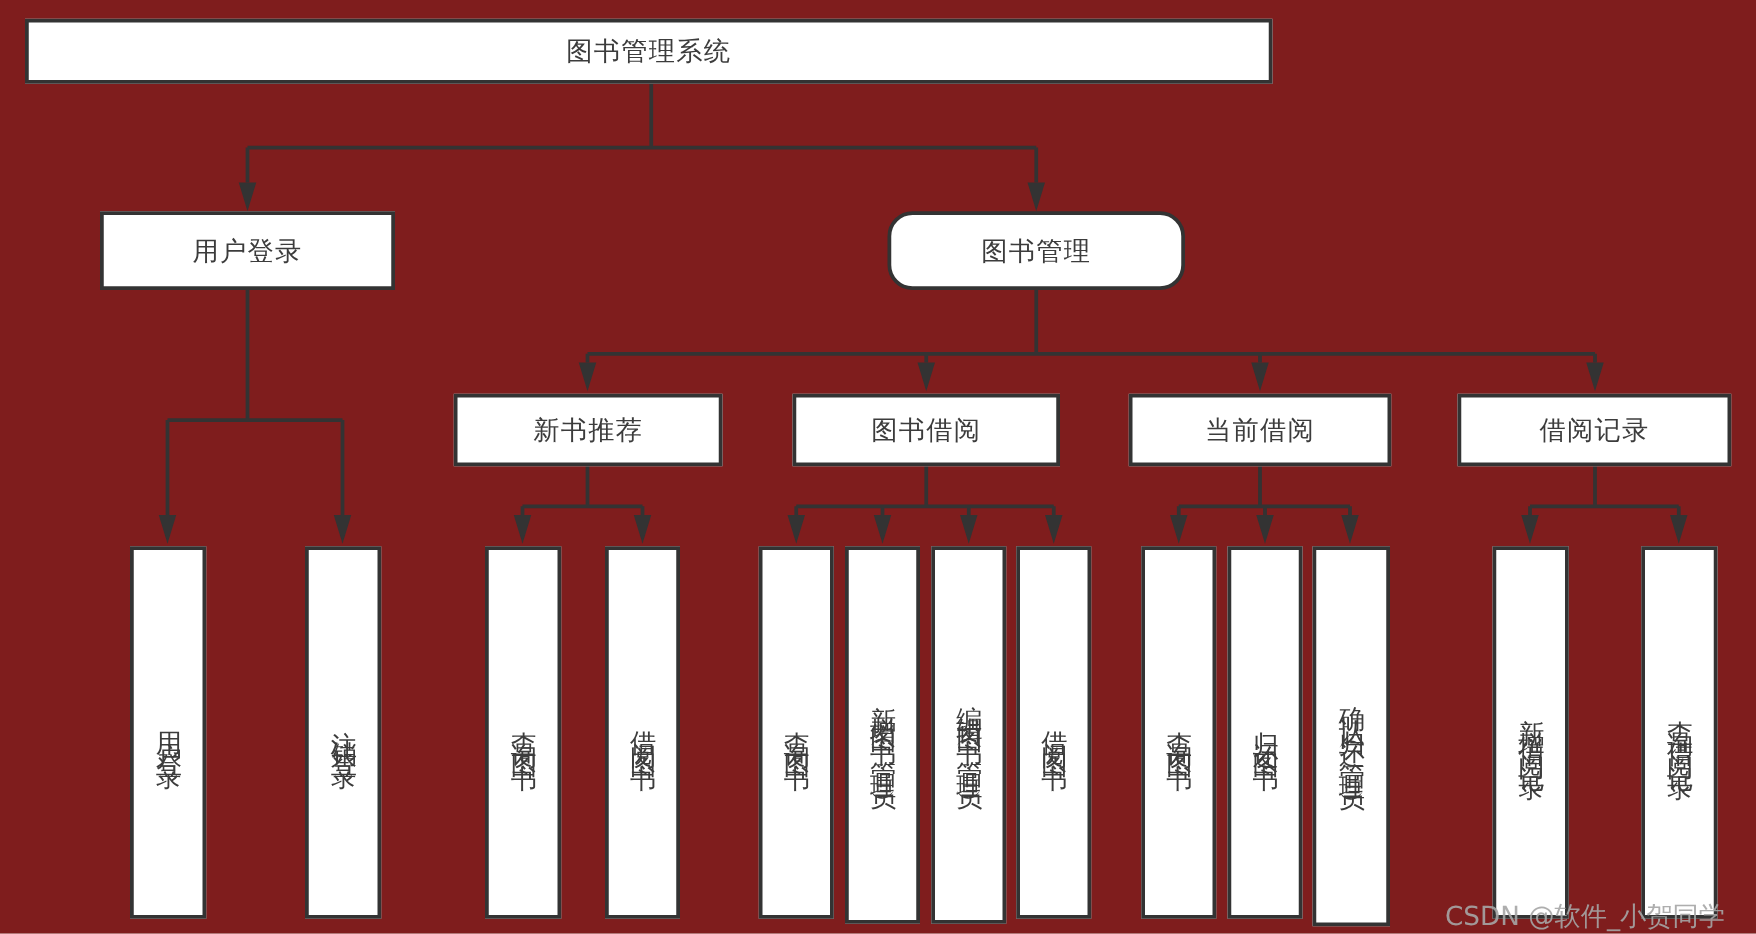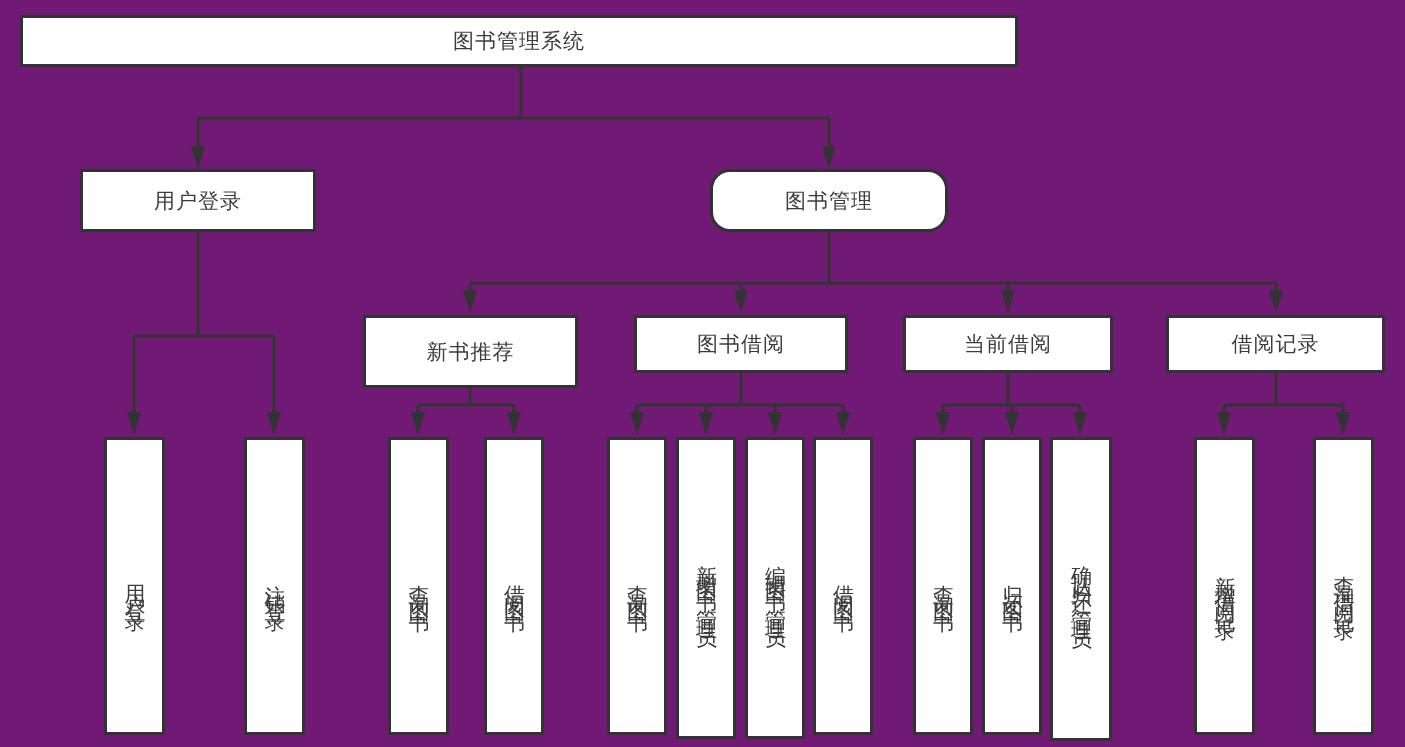--- a/index.html
+++ b/index.html
@@ -1,20 +1,20 @@
 <!DOCTYPE html>
 <html><head>
 <meta charset="utf-8">
 <style>
   html, body { margin: 0; padding: 0; background: #ffffff; }
   #canvas {
     position: relative;
     width: 1405px;
     height: 747px;
-    background: #701a75;
+    background: #7f1d1d;
     overflow: hidden;
     font-family: "DejaVu Sans", "Liberation Sans", sans-serif;
   }
   .box {
     position: absolute;
     box-sizing: border-box;
     border: 3px solid #333333;
     background: #ffffff;
     display: flex;
     align-items: center;
@@ -97,21 +97,21 @@
     <span>图书管理系统</span>
   </div>
 
   <div class="box" style="left:80px; top:169px; width:236px; height:63px;">
     <span>用户登录</span>
   </div>
   <div class="box" style="left:710px; top:169px; width:238px; height:63px;border-radius:20px;">
     <span>图书管理</span>
   </div>
 
-  <div class="box" style="left:363px; top:315px; width:215px; height:73px;">
+  <div class="box" style="left:363px; top:315px; width:215px; height:58px;">
     <span>新书推荐</span>
   </div>
   <div class="box" style="left:634px; top:315px; width:214px; height:58px;text-align:center;">
     <span>图书借阅</span>
   </div>
   <div class="box" style="left:903px; top:315px; width:210px; height:58px;">
     <span>当前借阅</span>
   </div>
   <div class="box" style="left:1166px; top:315px; width:219px; height:58px;">
     <span>借阅记录</span>
@@ -154,14 +154,15 @@
     <span class="vtext">确认归还（管理员）</span>
   </div>
 
   <div class="box vbox" style="left:1194px; top:437px; width:61px; height:298px;">
     <span class="vtext">新增借阅记录</span>
   </div>
   <div class="box vbox" style="left:1313px; top:437px; width:61px; height:298px;">
     <span class="vtext">查询借阅记录</span>
   </div>
 
+  <div class="watermark">CSDN @软件_小贺同学</div>
 
 </div>
 
 </body></html>

